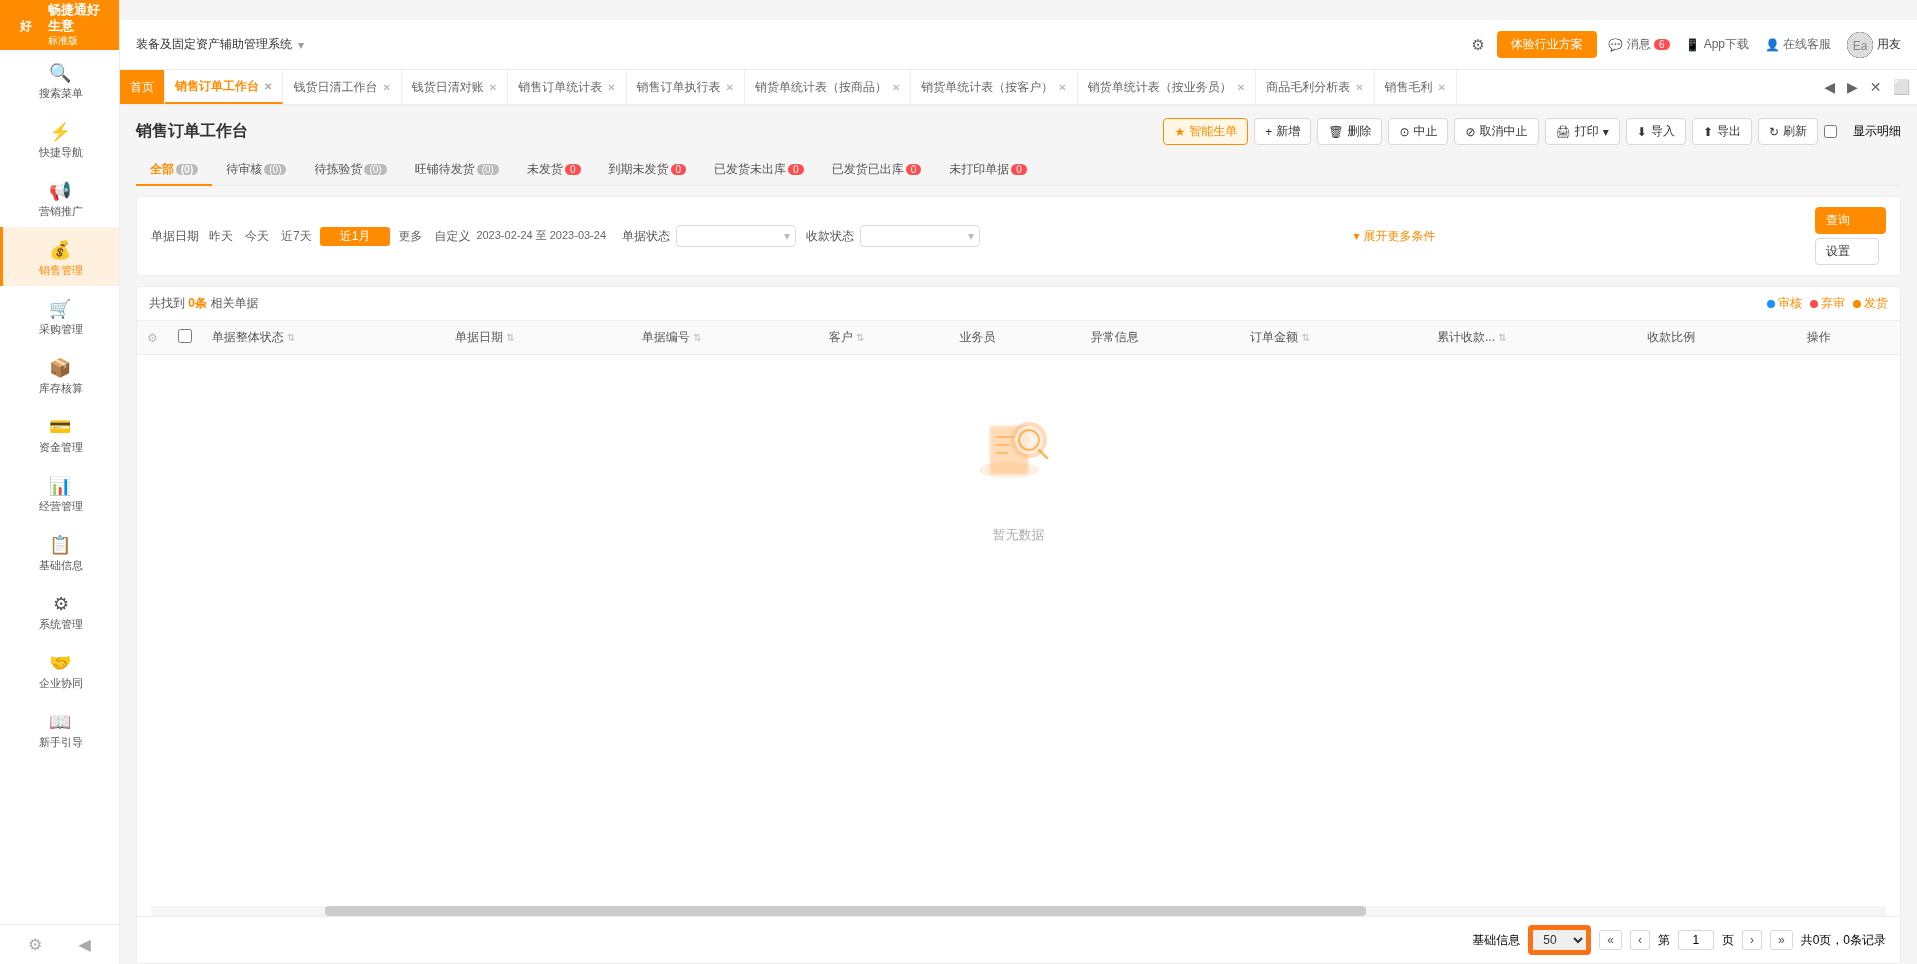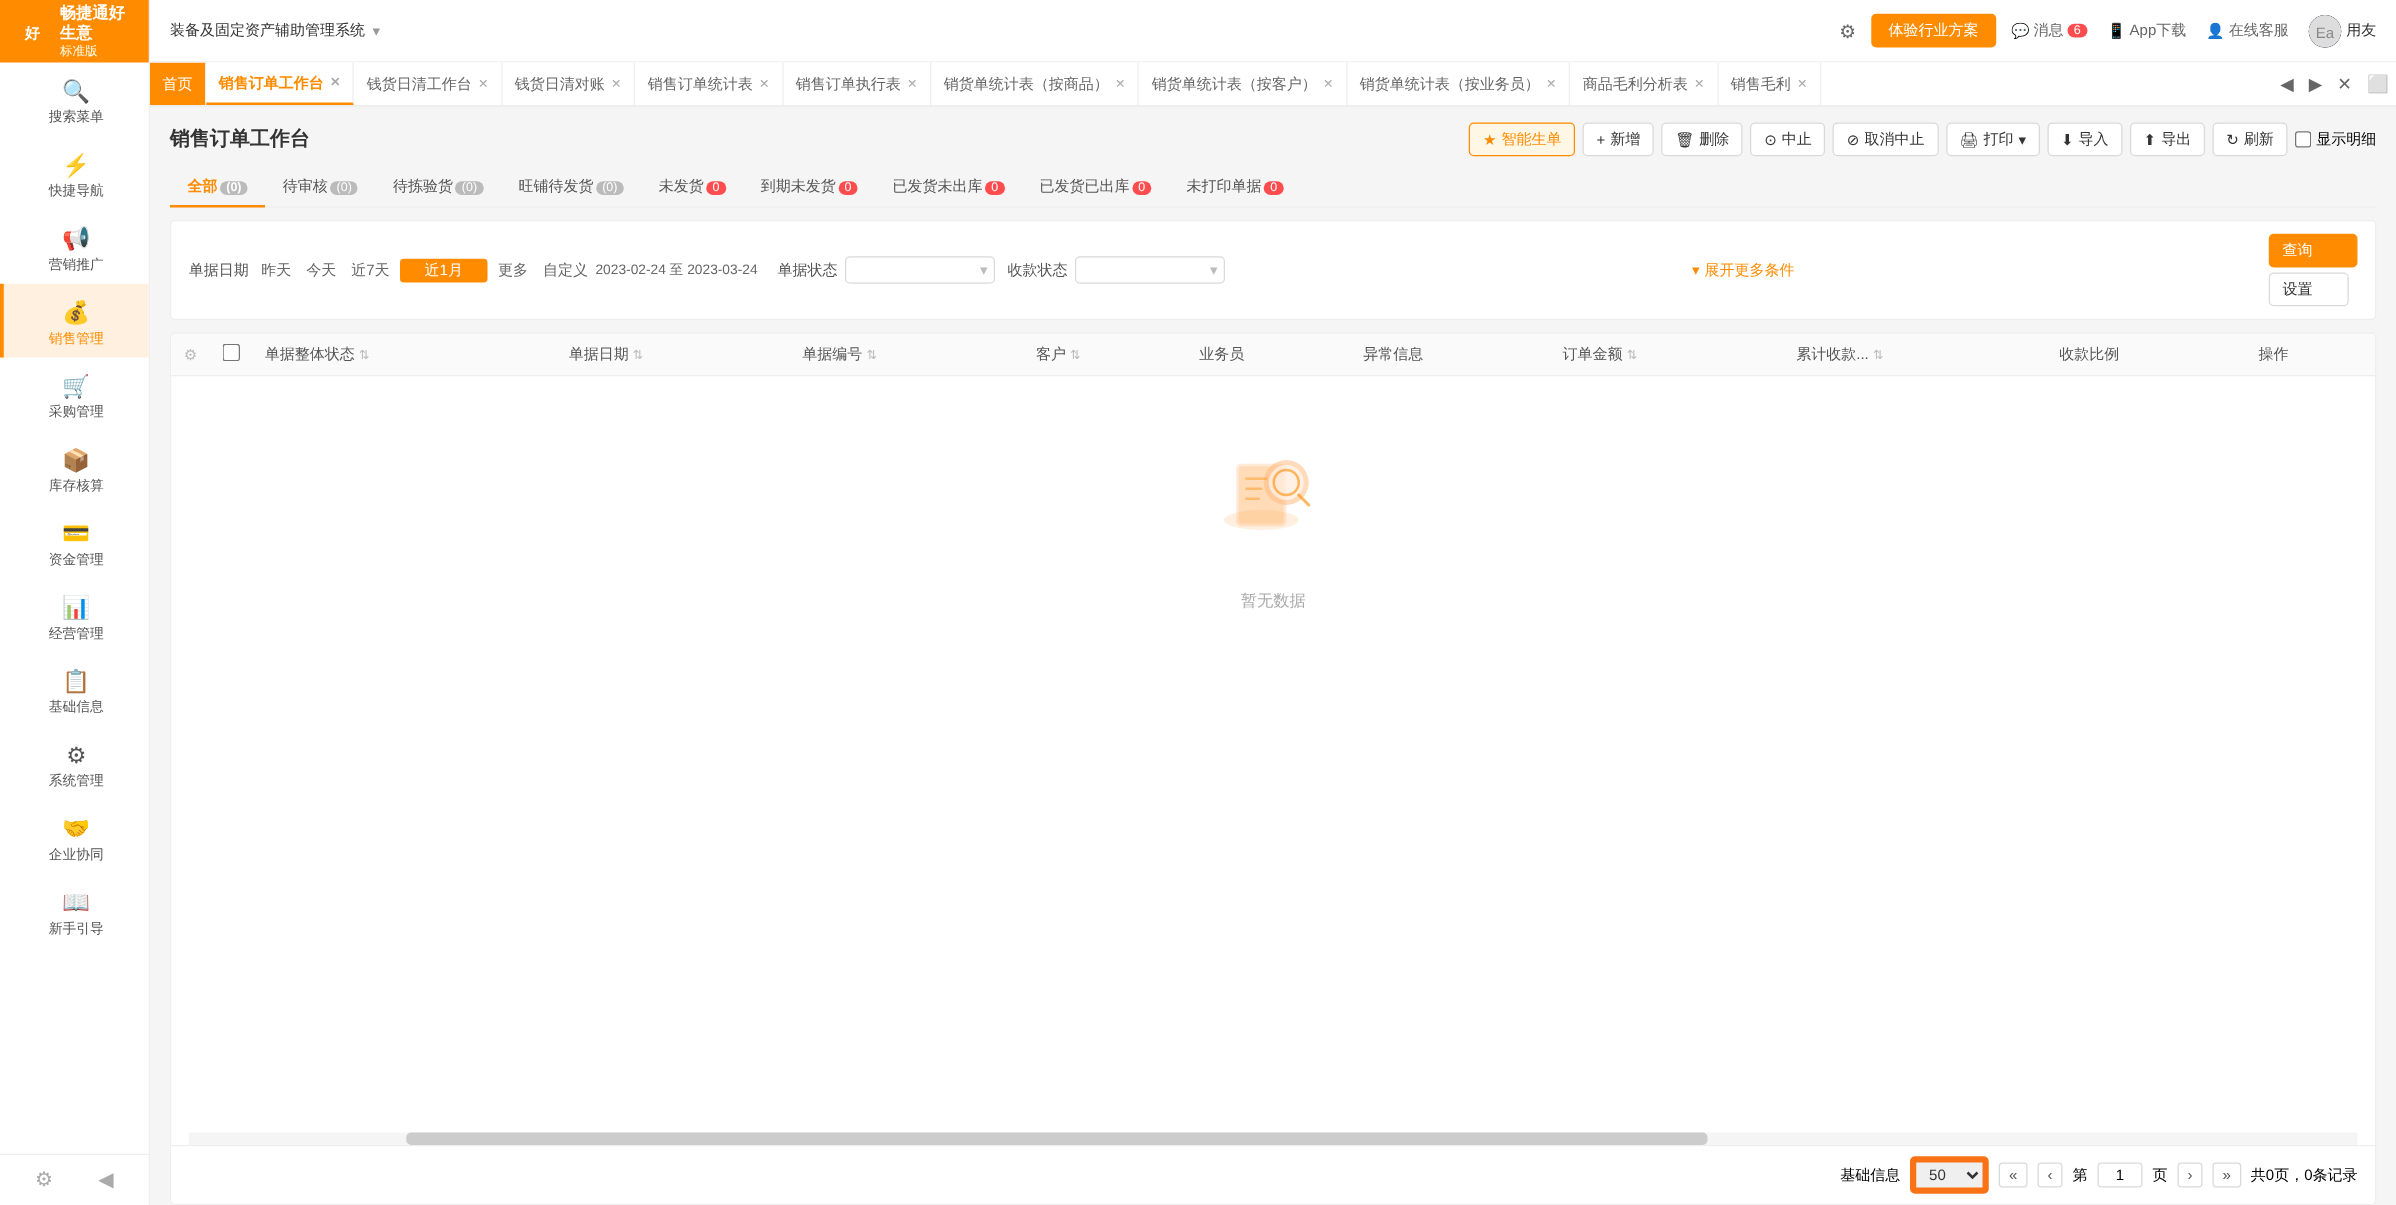--- a/index.html
+++ b/index.html
@@ -12,21 +12,21 @@
     .sidebar-logo-text { color: #fff; font-size: 13px; font-weight: bold; line-height: 1.2; }
     .sidebar-logo-sub { color: #ffe; font-size: 10px; }
     .sidebar-nav { flex: 1; overflow-y: auto; }
     .sidebar-item { display: flex; flex-direction: column; align-items: center; padding: 12px 0 8px; cursor: pointer; color: #555; border-left: 3px solid transparent; }
     .sidebar-item.active { background: #fff0e0; color: #ff8c00; border-left-color: #ff8c00; }
     .sidebar-item-icon { font-size: 18px; margin-bottom: 2px; }
     .sidebar-item-label { font-size: 11px; }
     .sidebar-bottom { display: flex; align-items: center; justify-content: space-around; padding: 10px; border-top: 1px solid #eee; }
 
     
-    .main { flex: 1; display: flex; flex-direction: column; overflow: hidden; }
+    .main { flex: 1; display: flex; flex-direction: column; overflow: hidden; margin-top: 20px; }
 
     
     .topbar { height: 50px; background: #fff; display: flex; align-items: center; padding: 0 16px; border-bottom: 1px solid #eee; gap: 12px; }
     .topbar-title { font-size: 13px; color: #333; flex: 1; display: flex; align-items: center; gap: 6px; }
     .topbar-dropdown { color: #999; font-size: 12px; cursor: pointer; }
     .topbar-actions { display: flex; align-items: center; gap: 16px; }
     .topbar-industry-btn { background: #ff8c00; color: #fff; border: none; border-radius: 4px; padding: 5px 14px; cursor: pointer; font-size: 12px; }
     .topbar-icon-btn { color: #666; cursor: pointer; display: flex; align-items: center; gap: 3px; font-size: 12px; }
     .badge { background: #ff4d4f; color: #fff; border-radius: 10px; padding: 0 5px; font-size: 10px; min-width: 16px; text-align: center; }
     .topbar-user { display: flex; align-items: center; gap: 4px; color: #333; cursor: pointer; }
@@ -302,21 +302,21 @@
           <span>导入</span>
         </button>
         <button class="btn">
           <span>⬆</span>
           <span>导出</span>
         </button>
         <button class="btn">
           <span>↻</span>
           <span>刷新</span>
         </button>
-        <label style="display:flex;align-items:center;gap:4px;cursor:pointer;">
+        <label style="display:flex;align-items:center;gap:16px;cursor:pointer;">
           <input type="checkbox" style="width: 13px; height: 13px;">
           <span>显示明细</span>
         </label>
       </div>
     </div>
 
     <div class="subtab-bar">
       <div class="subtab active">
         全部<span class="subtab-badge subtab-badge-zero">(0)</span>
       </div>
@@ -385,20 +385,41 @@
           <span>展开更多条件</span>
         </div>
         <div style="display:flex;flex-direction:column;gap:4px;margin-left:auto;">
           <button class="btn btn-orange" style="width:71px;">查询</button>
           <button class="btn" style="width:64px;">设置</button>
         </div>
       </div>
     </div>
 
     <div class="table-area">
+      <div class="table-toolbar">
+        <span class="table-count">
+          <span>共找到</span>
+          <span class="table-count-num">0条</span>
+          <span>相关单据</span>
+        </span>
+        <div class="table-actions">
+          <span class="table-action-btn">
+            <span class="dot dot-blue"></span>
+            <span>审核</span>
+          </span>
+          <span class="table-action-btn">
+            <span class="dot dot-red"></span>
+            <span>弃审</span>
+          </span>
+          <span class="table-action-btn">
+            <span class="dot dot-orange"></span>
+            <span>发货</span>
+          </span>
+        </div>
+      </div>
       <div class="table-scroll">
         <table class="data-table">
           <thead>
             <tr>
               <th style="width:30px;">
                 <span style="color:#bbb;">⚙</span>
               </th>
               <th style="width:30px;">
                 <input type="checkbox" class="checkbox" style="">
               </th>

